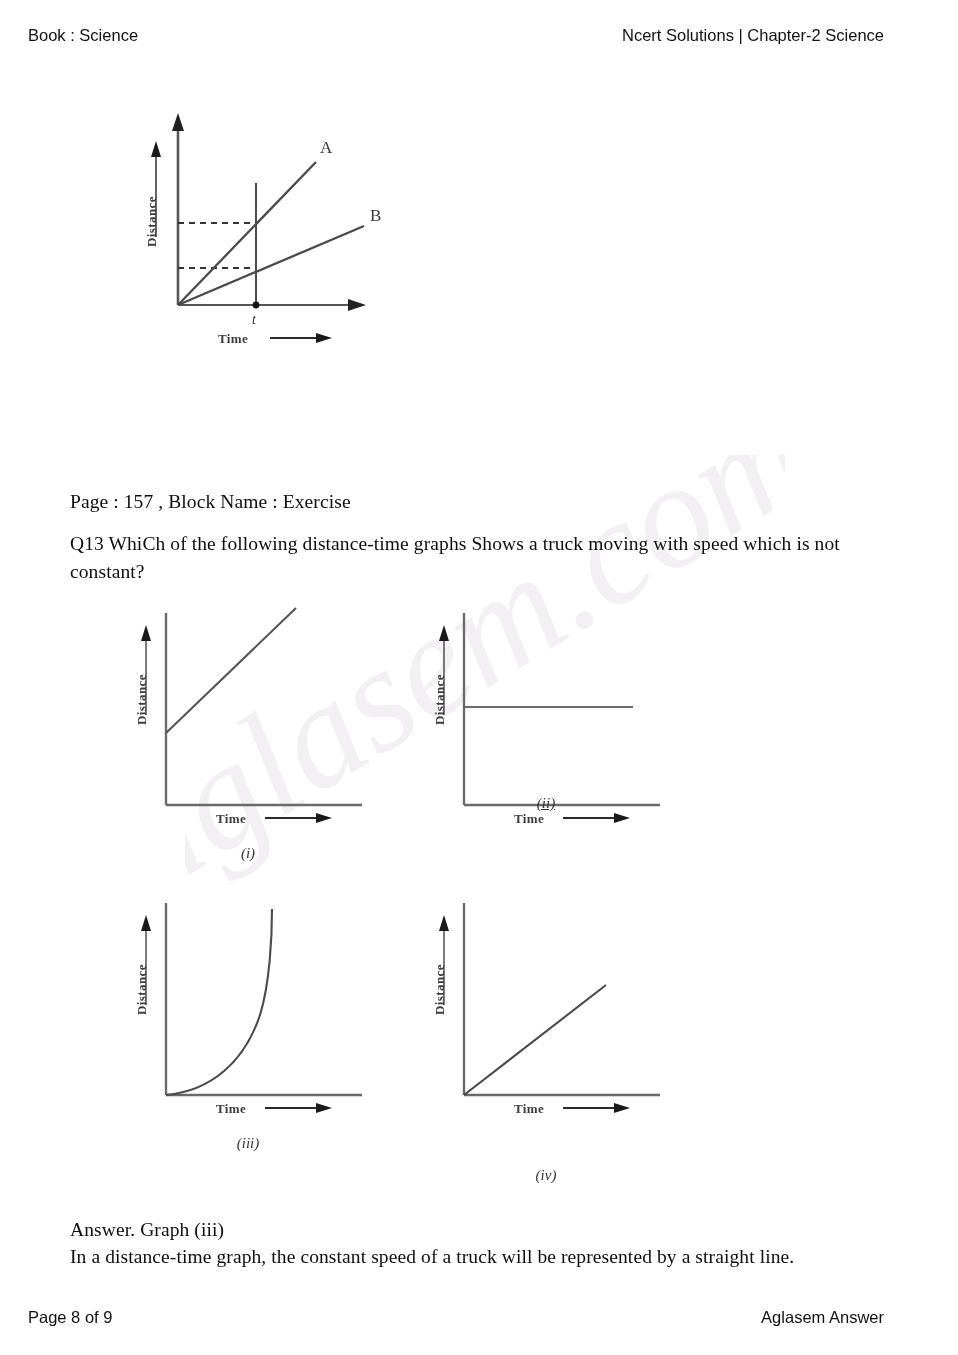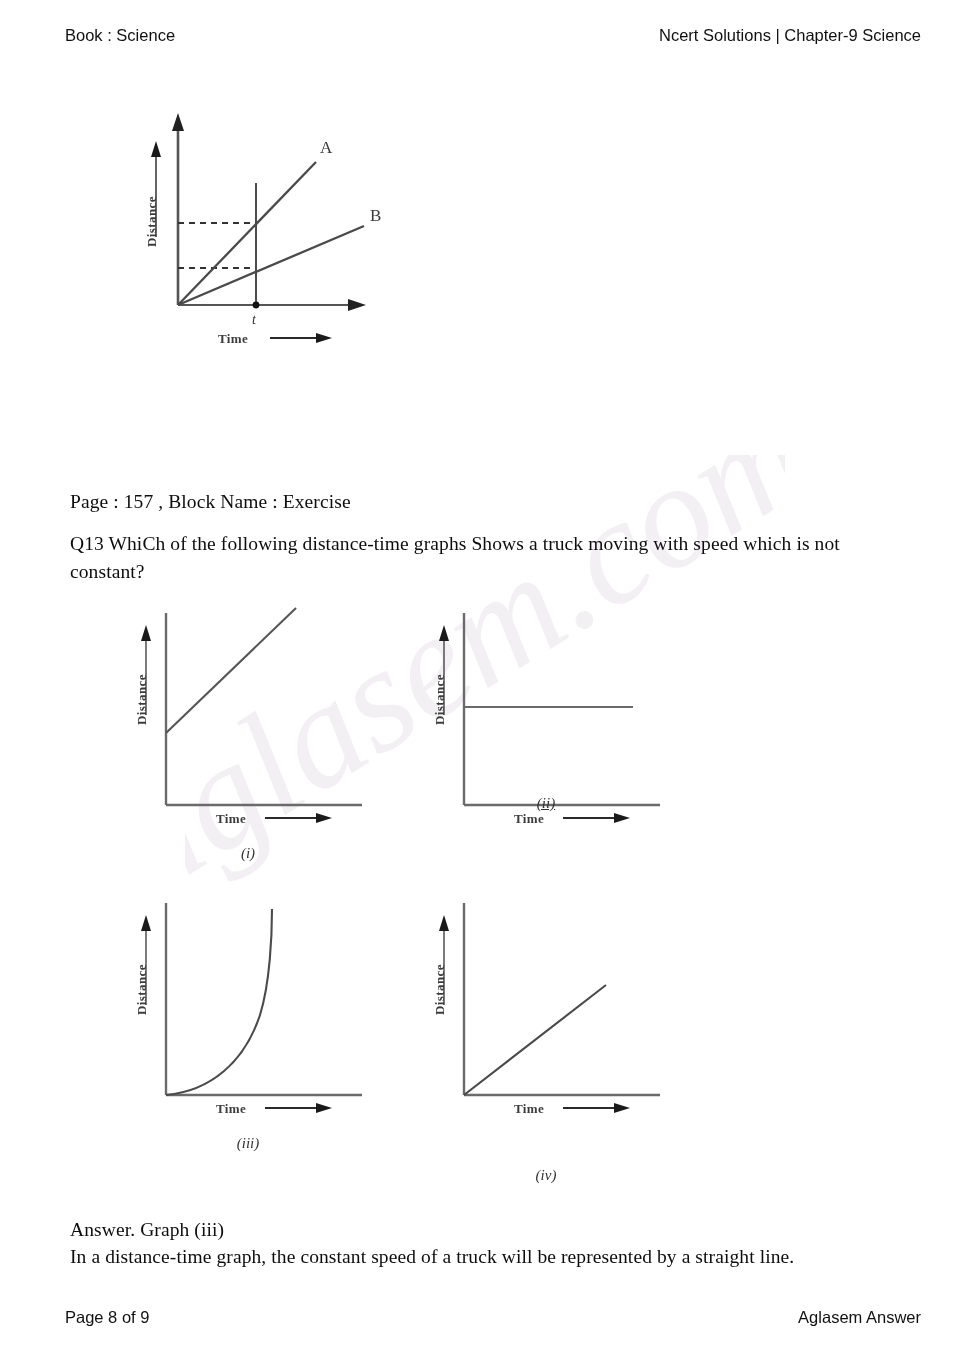--- a/index.html
+++ b/index.html
@@ -25,21 +25,20 @@
     position: absolute;
     left: 0;
     width: 912px;
     display: flex;
     justify-content: space-between;
     font-family: "Liberation Sans", "DejaVu Sans", sans-serif;
     font-size: 16.5px;
     color: #111111;
     box-sizing: border-box;
     padding: 0 28px;
-    margin-left: 37px;
   }
   .runner.top  { top: 26px; }
   .runner.bot  { top: 1308px; gap: 12px; }
   .runner span { white-space: nowrap; }
 
   
   .para {
     position: absolute;
     left: 70px;
     width: 790px;
@@ -98,21 +97,21 @@
     fill: #333333;
   }
 </style>
 </head>
 <body>
 
 <div class="page">
 
   <div class="runner top">
     <span>Book : Science</span>
-    <span>Ncert Solutions | Chapter-9 Science</span>
+    <span>Ncert Solutions | Chapter-2 Science</span>
   </div>
 
   <div class="watermark">
     <svg viewBox="0 0 600 430" xmlns="http://www.w3.org/2000/svg" aria-hidden="true">
       <text x="300" y="235" text-anchor="middle" transform="rotate(-32 300 235)" font-family="Liberation Serif, DejaVu Serif, serif" font-style="italic" font-size="150" fill="#f2f0f2">aglasem.com</text>
     </svg>
   </div>
 
   <div class="figure" style="left:130px; top:105px;">
     <svg width="280" height="260" viewBox="0 0 280 260" xmlns="http://www.w3.org/2000/svg">

